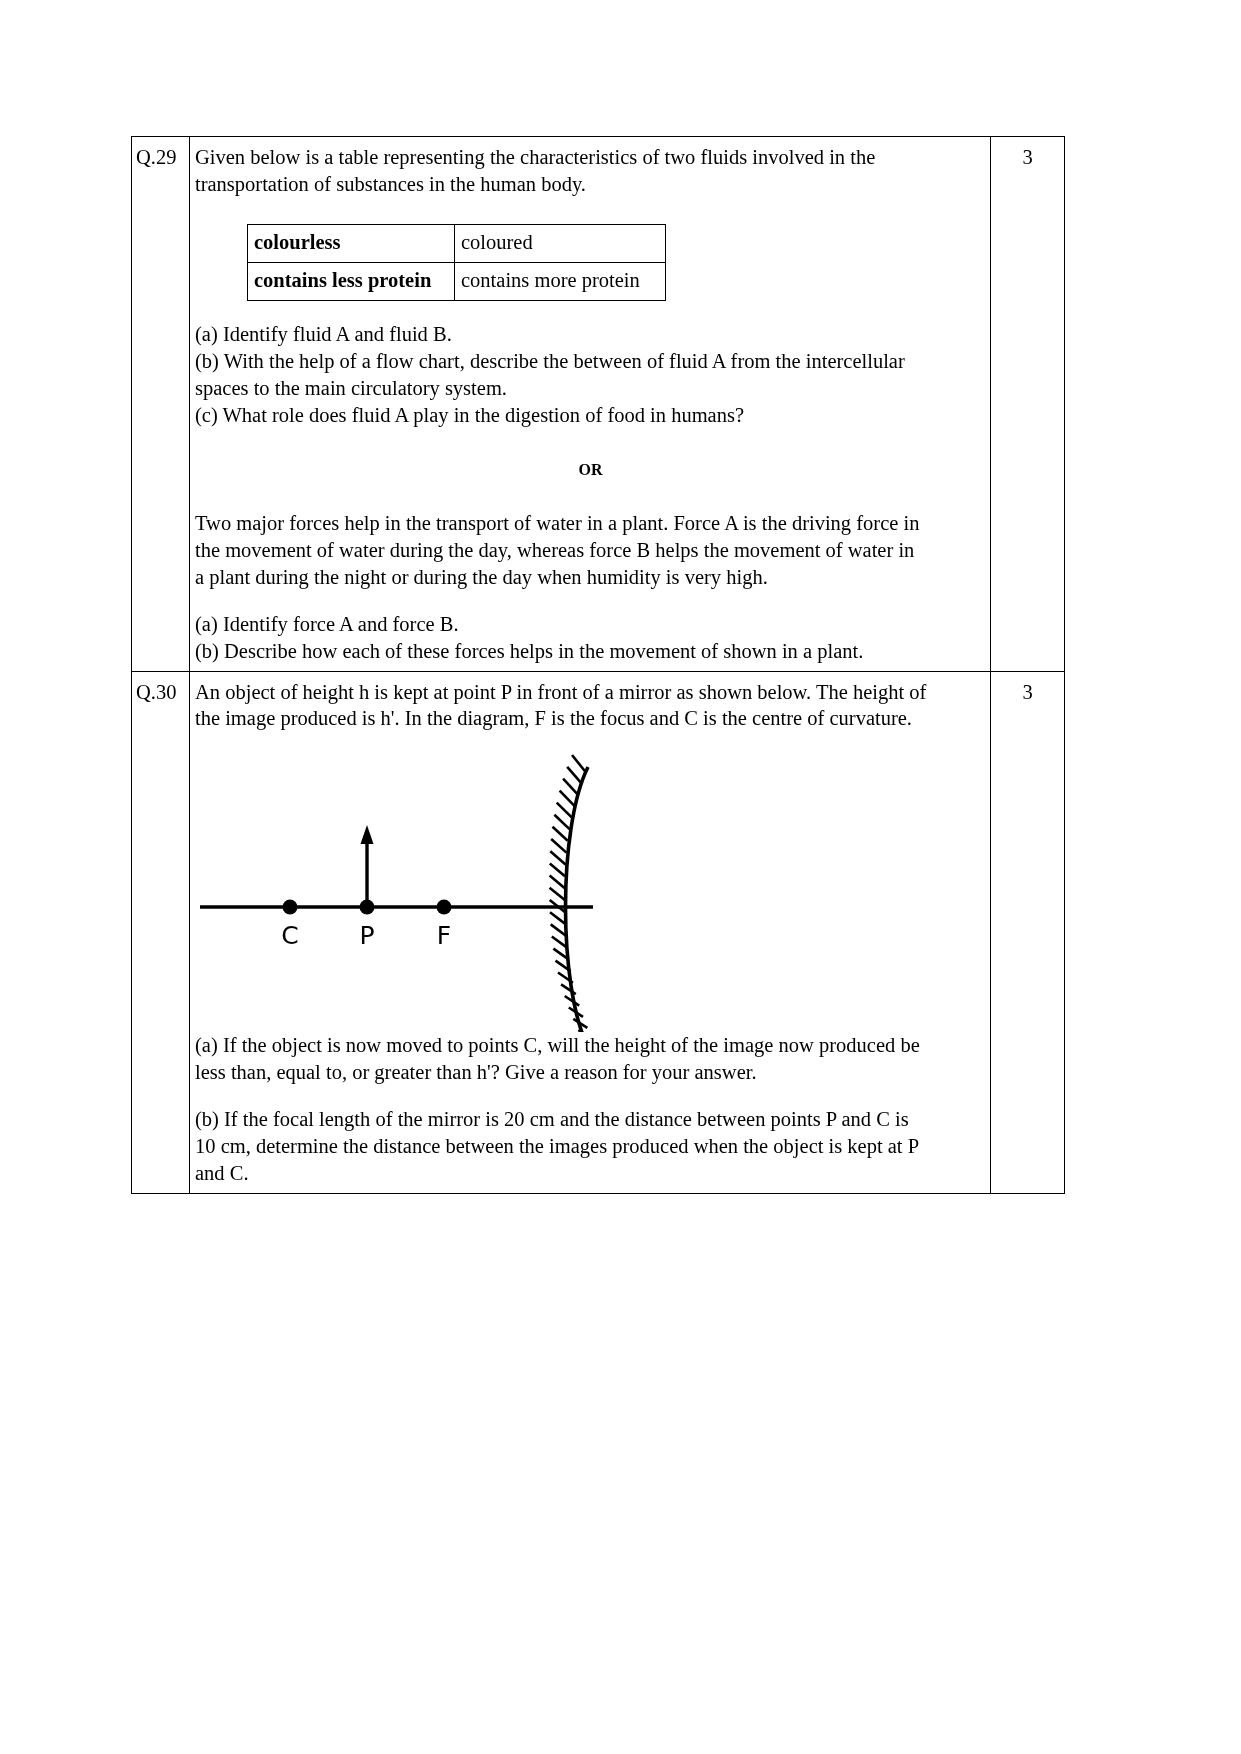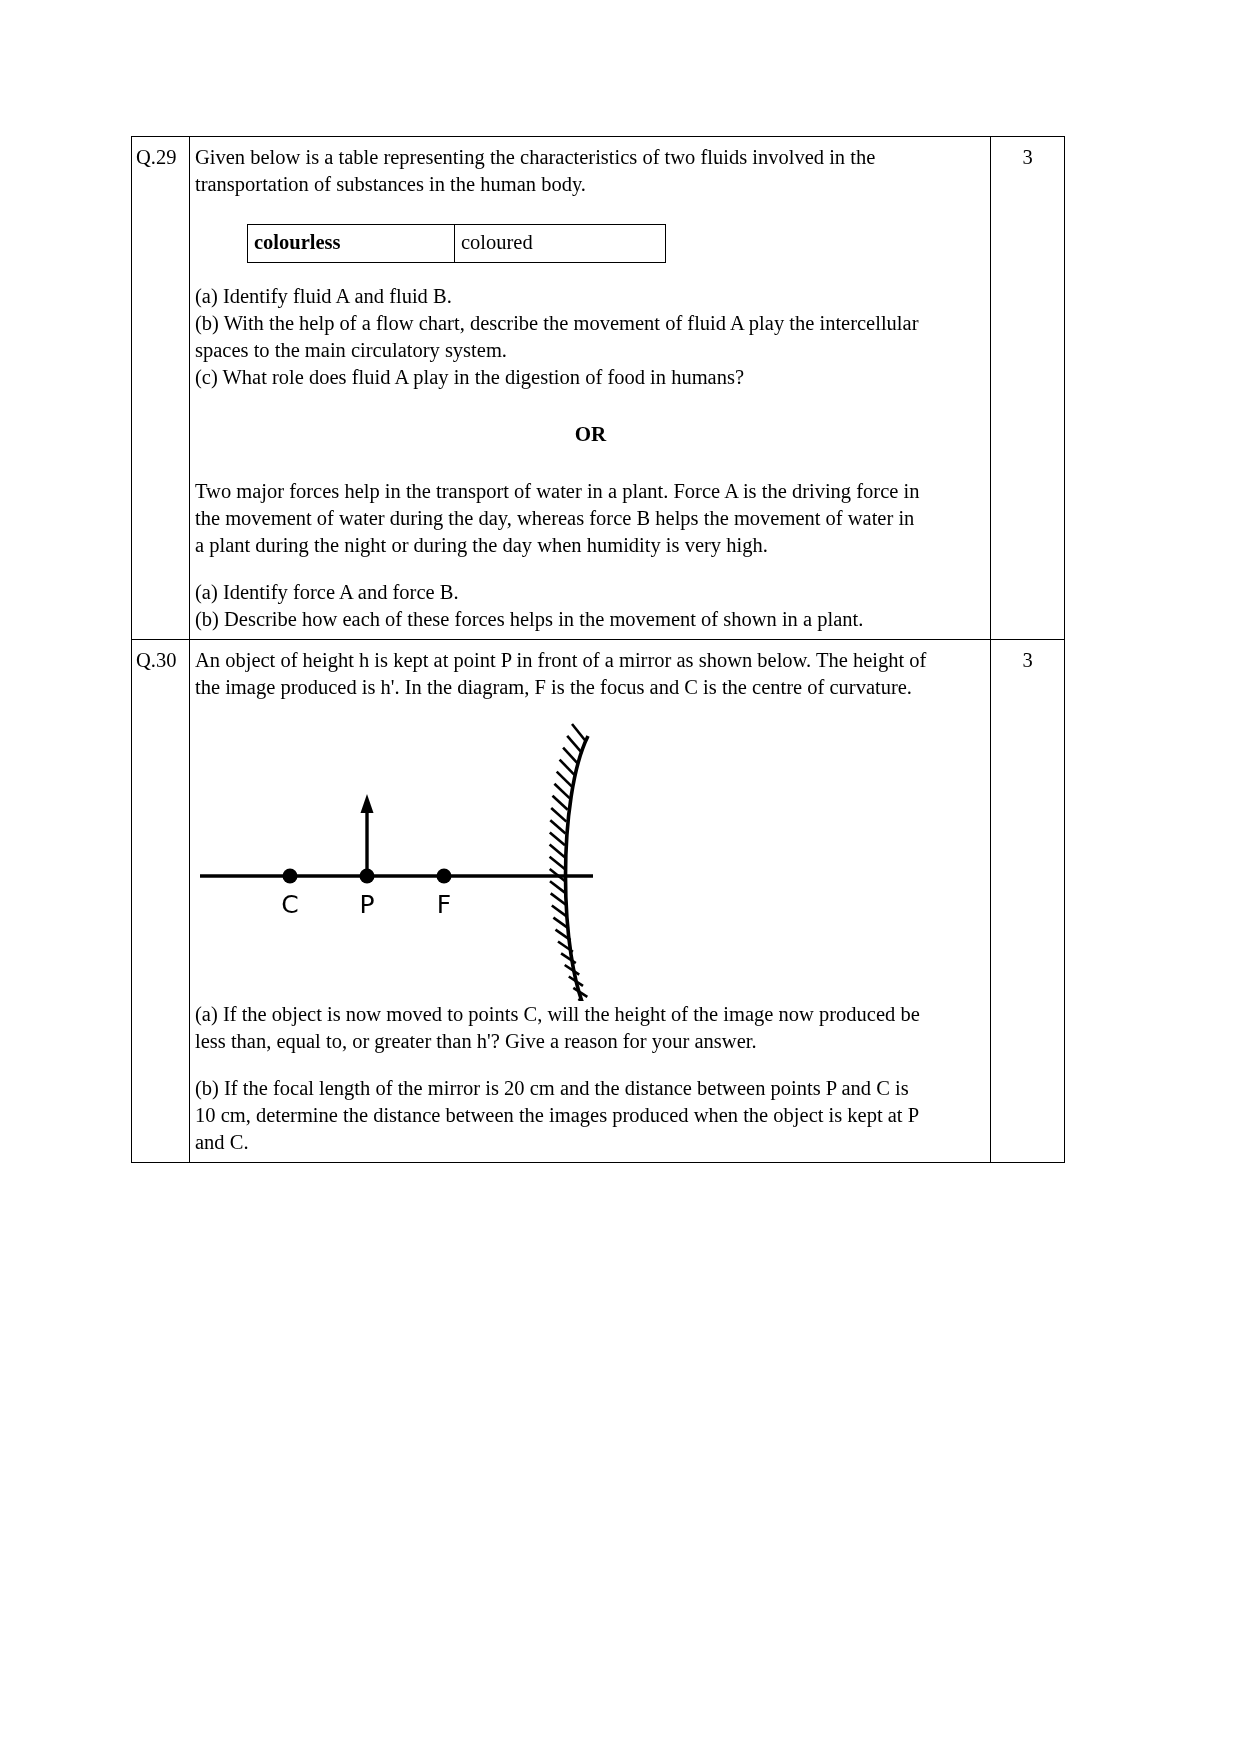--- a/index.html
+++ b/index.html
@@ -62,21 +62,21 @@
 
   .body p {
     margin: 0;
   }
   .p-gap  { height: 20px; }
   .p-gap-sm { height: 10px; }
 
   .center-or {
     text-align: center;
     font-weight: bold;
-    font-size: 21px;
+    font-size: 16px;
   }
 
   
   .fluid-wrap {
     padding-left: 52px;
     padding-top: 6px;
   }
   .fluid-table {
     border-collapse: collapse;
     table-layout: fixed;
@@ -132,28 +132,32 @@
 
             <div class="p-gap"></div>
 
             <div class="fluid-wrap">
               <table class="fluid-table">
                 <tbody>
                   <tr>
                     <td class="c1">colourless</td>
                     <td class="c2">coloured</td>
                   </tr>
+                  <tr>
+                    <td class="c1">contains less protein</td>
+                    <td class="c2">contains more protein</td>
+                  </tr>
                 </tbody>
               </table>
             </div>
 
             <div class="p-gap"></div>
 
             <p>(a) Identify fluid A and fluid B.</p>
-            <p>(b) With the help of a flow chart, describe the movement of fluid A play the intercellular</p>
+            <p>(b) With the help of a flow chart, describe the between of fluid A from the intercellular</p>
             <p>spaces to the main circulatory system.</p>
             <p>(c) What role does fluid A play in the digestion of food in humans?</p>
 
             <div class="p-gap"></div>
             <div class="p-gap-sm"></div>
 
             <p class="center-or">OR</p>
 
             <div class="p-gap"></div>
             <div class="p-gap-sm"></div>

